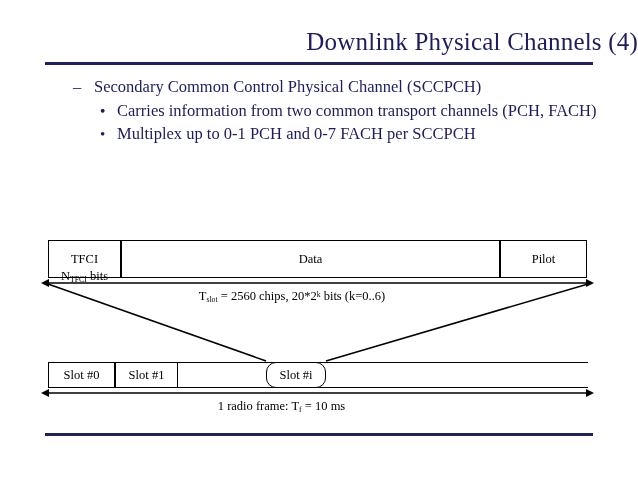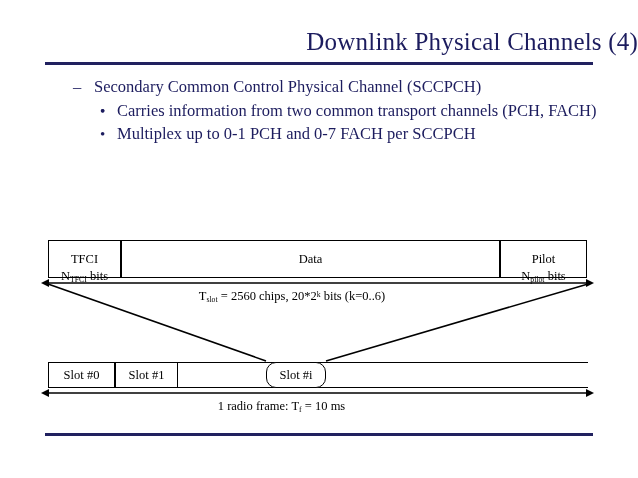--- a/index.html
+++ b/index.html
@@ -183,21 +183,20 @@
 
   <div class="dgm-box slotfield cell-tfci">
     <span class="l1">TFCI</span>
     <span class="l2"><span>N</span><sub>TFCI</sub><span> bits</span></span>
   </div>
   <div class="dgm-box slotfield cell-data">
     <span class="l1">Data</span>
   </div>
   <div class="dgm-box slotfield cell-pilot">
     <span class="l1">Pilot</span>
-    <span class="l2"><span>N</span><sub>pilot</sub><span> bits</span></span>
   </div>
 
   <div class="caption cap-slot"><span>T</span><sub>slot</sub><span> = 2560 chips, 20*2</span><sup>k</sup><span> bits (k=0..6)</span></div>
 
   <div class="frame-strip"></div>
   <div class="dgm-box slotcell slot0">Slot #0</div>
   <div class="dgm-box slotcell slot1">Slot #1</div>
   <div class="dgm-box slotcell sloti">Slot #i</div>
 
   <div class="caption cap-frame"><span>1 radio frame: T</span><sub>f</sub><span> = 10 ms</span></div>

